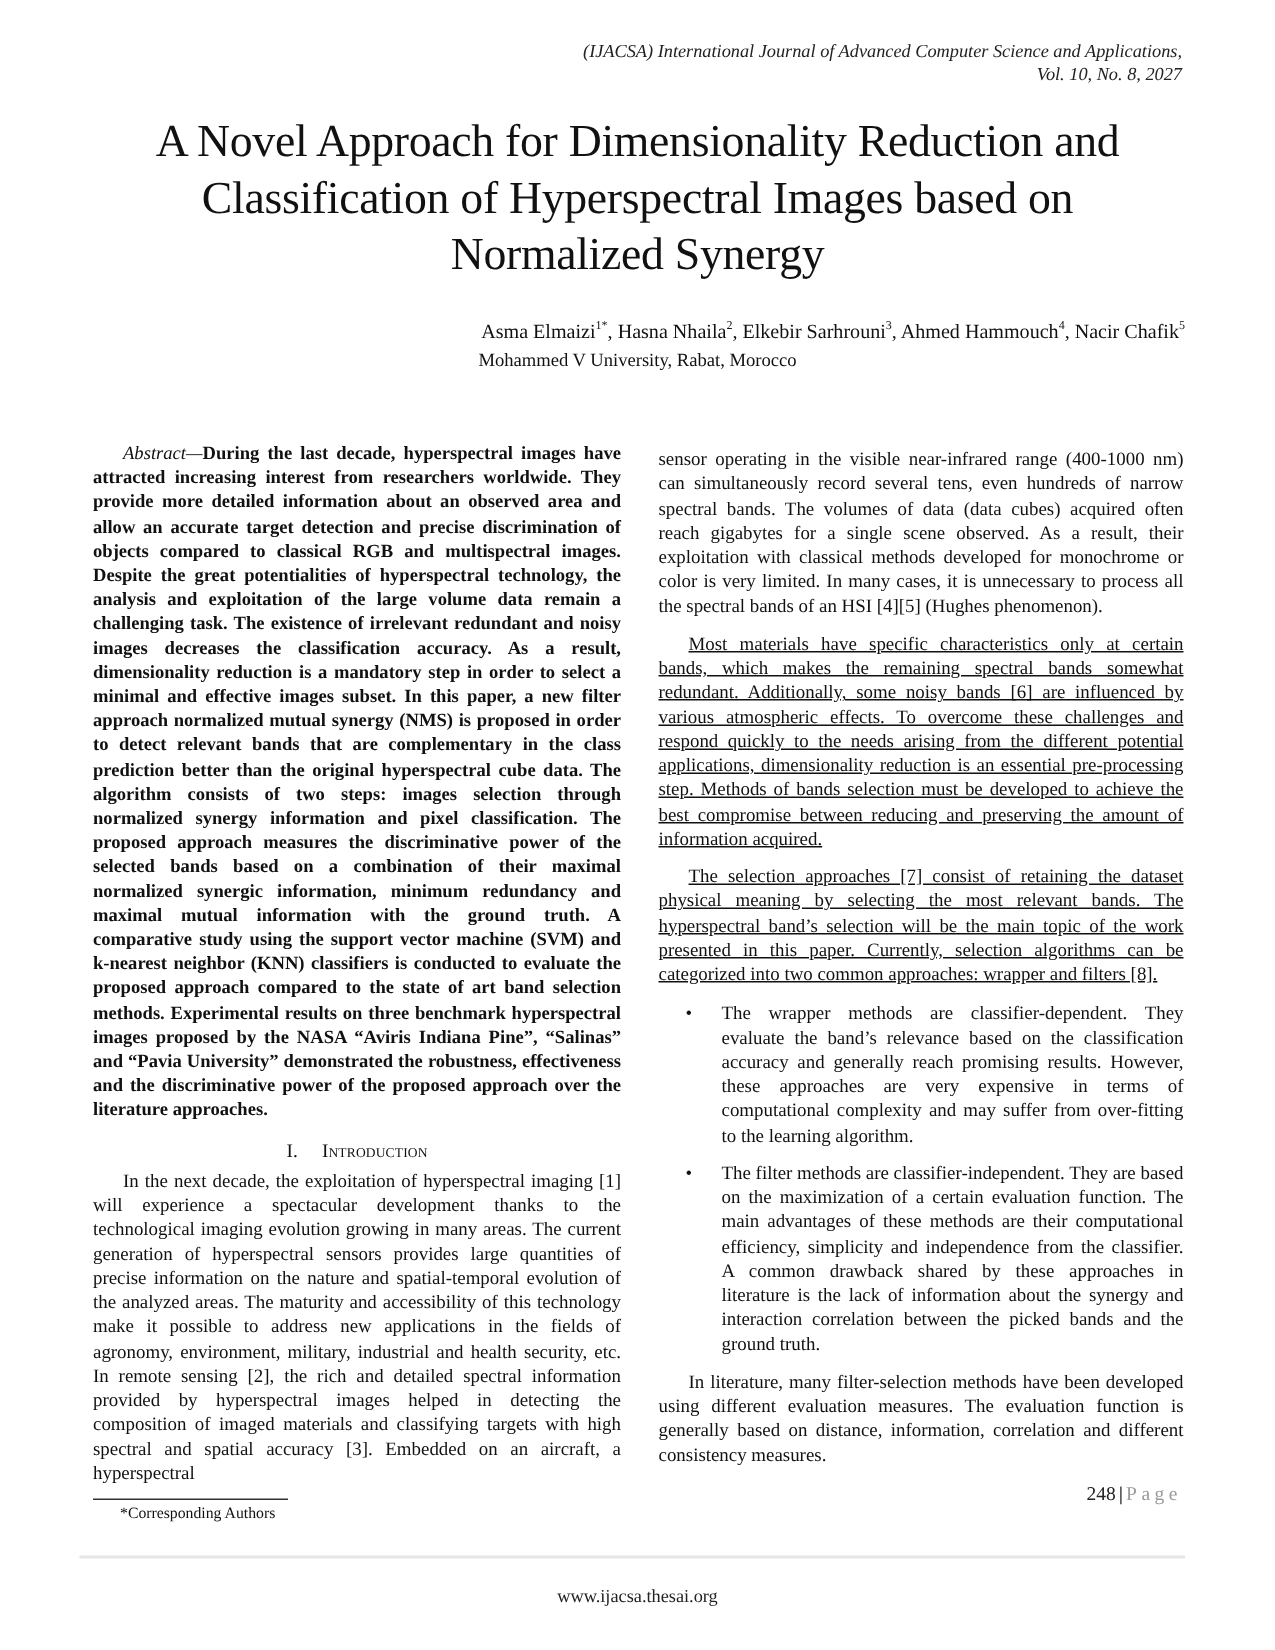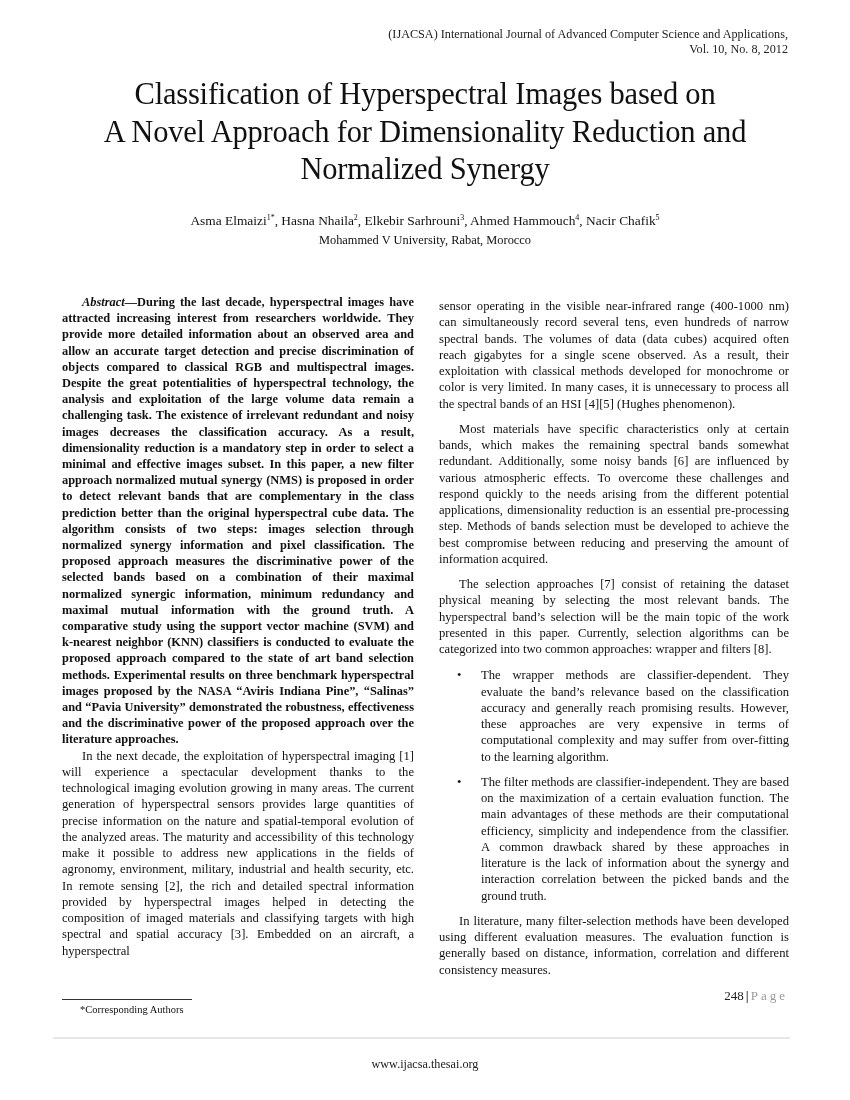--- a/index.html
+++ b/index.html
@@ -1,36 +1,36 @@
 <!DOCTYPE html>
 <html><head>
 <meta charset="utf-8">
 <style>
   * { box-sizing: border-box; margin: 0; padding: 0; }
   html, body { width: 850px; height: 1100px; background: #ffffff; overflow: hidden; }
   body { position: relative; font-family: "Liberation Serif", "DejaVu Serif", serif; color: #111; }
 
-  .running-head { position: absolute; right: 62px; top: 27px; text-align: right; font-size: 12.2px; line-height: 15px; color: #222; }
+  .running-head { position: absolute; right: 62px; top: 27px; text-align: right; font-style: italic; font-size: 12.2px; line-height: 15px; color: #222; }
 
   .title { position: absolute; left: 40px; width: 770px; top: 76px; text-align: center; font-size: 30.5px; line-height: 37.5px; color: #111; letter-spacing: -0.2px; }
 
-  .authors { position: absolute; left: 60px; width: 730px; top: 212px; text-align: center; font-size: 13.4px; line-height: 18px; }
+  .authors { position: absolute; left: 60px; width: 730px; top: 212px; text-align: right; font-size: 13.4px; line-height: 18px; }
   .authors sup { font-size: 8px; vertical-align: super; line-height: 0; }
   .affil { position: absolute; left: 60px; width: 730px; top: 232px; text-align: center; font-size: 12.4px; line-height: 16.5px; }
 
   .col { position: absolute; font-size: 12.6px; line-height: 16.25px; text-align: justify; }
   .col-left { left: 62px; width: 352px; top: 294px; }
   .col-right { left: 439px; width: 350px; top: 298px; }
 
   p { margin: 0; }
   .indent { text-indent: 20px; }
-  .gap { margin-top: 9px; }
+  .gap { margin-top: 9px; text-decoration: underline; }
 
   .abstract { font-weight: bold; font-size: 12.4px; line-height: 16.2px; }
-  .abstract .lead { font-style: italic; font-weight: bold; }
+  .abstract .lead { font-style: italic; font-weight: normal; }
   .keywords { font-weight: bold; font-style: italic; font-size: 12.4px; line-height: 16.2px; margin-top: 12px; }
 
   .section-head { text-align: center; margin: 11px 0 4px 0; font-size: 12.8px; letter-spacing: 0.1px; }
   .section-head .num { margin-right: 16px; }
   .smallcaps { font-variant: small-caps; }
 
   ul.bullets { list-style: none; margin: 10px 0 0 0; padding: 0; }
   ul.bullets li { position: relative; padding-left: 42px; margin-bottom: 9px; text-align: justify; }
   ul.bullets li .dot { position: absolute; left: 18px; top: 0; }
 
@@ -41,45 +41,48 @@
   .page-num { position: absolute; right: 62px; top: 988px; font-size: 13px; line-height: 16px; color: #222; text-align: right; }
   .page-num .bar { color: #333; font-weight: bold; margin: 0 2px; }
   .page-num .pg { color: #999; letter-spacing: 3px; }
   .site { position: absolute; left: 0; width: 850px; top: 1056px; text-align: center; font-size: 12.2px; line-height: 16px; color: #222; }
 </style>
 </head>
 <body>
 
 <div class="running-head">
   <div>(IJACSA) International Journal of Advanced Computer Science and Applications,</div>
-  <div>Vol. 10, No. 8, 2012</div>
+  <div>Vol. 10, No. 8, 2027</div>
 </div>
 
 <h1 class="title" style="font-weight:normal;">
+  <div>A Novel Approach for Dimensionality Reduction and</div>
   <div>Classification of Hyperspectral Images based on</div>
-  <div>A Novel Approach for Dimensionality Reduction and</div>
   <div>Normalized Synergy</div>
 </h1>
 
 <div class="authors">
   <span><span>Asma Elmaizi</span><sup>1*</sup></span>,
   <span><span>Hasna Nhaila</span><sup>2</sup></span>,
   <span><span>Elkebir Sarhrouni</span><sup>3</sup></span>,
   <span><span>Ahmed Hammouch</span><sup>4</sup></span>,
   <span><span>Nacir Chafik</span><sup>5</sup></span>
 </div>
 
 <div class="affil">
   <div>Mohammed V University, Rabat, Morocco</div>
 </div>
 
 <div class="col col-left">
   <p class="abstract indent"><span class="lead">Abstract—</span><span>During the last decade, hyperspectral images have attracted increasing interest from researchers worldwide. They provide more detailed information about an observed area and allow an accurate target detection and precise discrimination of objects compared to classical RGB and multispectral images. Despite the great potentialities of hyperspectral technology, the analysis and exploitation of the large volume data remain a challenging task. The existence of irrelevant redundant and noisy images decreases the classification accuracy. As a result, dimensionality reduction is a mandatory step in order to select a minimal and effective images subset. In this paper, a new filter approach normalized mutual synergy (NMS) is proposed in order to detect relevant bands that are complementary in the class prediction better than the original hyperspectral cube data. The algorithm consists of two steps: images selection through normalized synergy information and pixel classification. The proposed approach measures the discriminative power of the selected bands based on a combination of their maximal normalized synergic information, minimum redundancy and maximal mutual information with the ground truth. A comparative study using the support vector machine (SVM) and k-nearest neighbor (KNN) classifiers is conducted to evaluate the proposed approach compared to the state of art band selection methods. Experimental results on three benchmark hyperspectral images proposed by the NASA “Aviris Indiana Pine”, “Salinas” and “Pavia University” demonstrated the robustness, effectiveness and the discriminative power of the proposed approach over the literature approaches.</span></p>
 
 
+  <div class="section-head">
+    <span class="num">I.</span><span class="smallcaps">Introduction</span>
+  </div>
 
   <p class="indent">In the next decade, the exploitation of hyperspectral imaging [1] will experience a spectacular development thanks to the technological imaging evolution growing in many areas. The current generation of hyperspectral sensors provides large quantities of precise information on the nature and spatial-temporal evolution of the analyzed areas. The maturity and accessibility of this technology make it possible to address new applications in the fields of agronomy, environment, military, industrial and health security, etc. In remote sensing [2], the rich and detailed spectral information provided by hyperspectral images helped in detecting the composition of imaged materials and classifying targets with high spectral and spatial accuracy [3]. Embedded on an aircraft, a hyperspectral</p>
 </div>
 
 <div class="col col-right">
   <p>sensor operating in the visible near-infrared range (400-1000 nm) can simultaneously record several tens, even hundreds of narrow spectral bands. The volumes of data (data cubes) acquired often reach gigabytes for a single scene observed. As a result, their exploitation with classical methods developed for monochrome or color is very limited.  In many cases, it is unnecessary to process all the spectral bands of an HSI [4][5] (Hughes phenomenon).</p>
   <p class="indent gap">Most materials have specific characteristics only at certain bands, which makes the remaining spectral bands somewhat redundant. Additionally, some noisy bands [6] are influenced by various atmospheric effects. To overcome these challenges and respond quickly to the needs arising from the different potential applications, dimensionality reduction is an essential pre-processing step. Methods of bands selection must be developed to achieve the best compromise between reducing and preserving the amount of information acquired.</p>
   <p class="indent gap">The selection approaches [7] consist of retaining the dataset physical meaning by selecting the most relevant bands. The hyperspectral band’s selection will be the main topic of the work presented in this paper. Currently, selection algorithms can be categorized into two common approaches: wrapper and filters [8].</p>
   <ul class="bullets">
     <li><span class="dot">•</span><span>The wrapper methods are classifier-dependent. They evaluate the band’s relevance based on the classification accuracy and generally reach promising results. However, these approaches are very expensive in terms of computational complexity and may suffer from over-fitting to the learning algorithm.</span></li>

